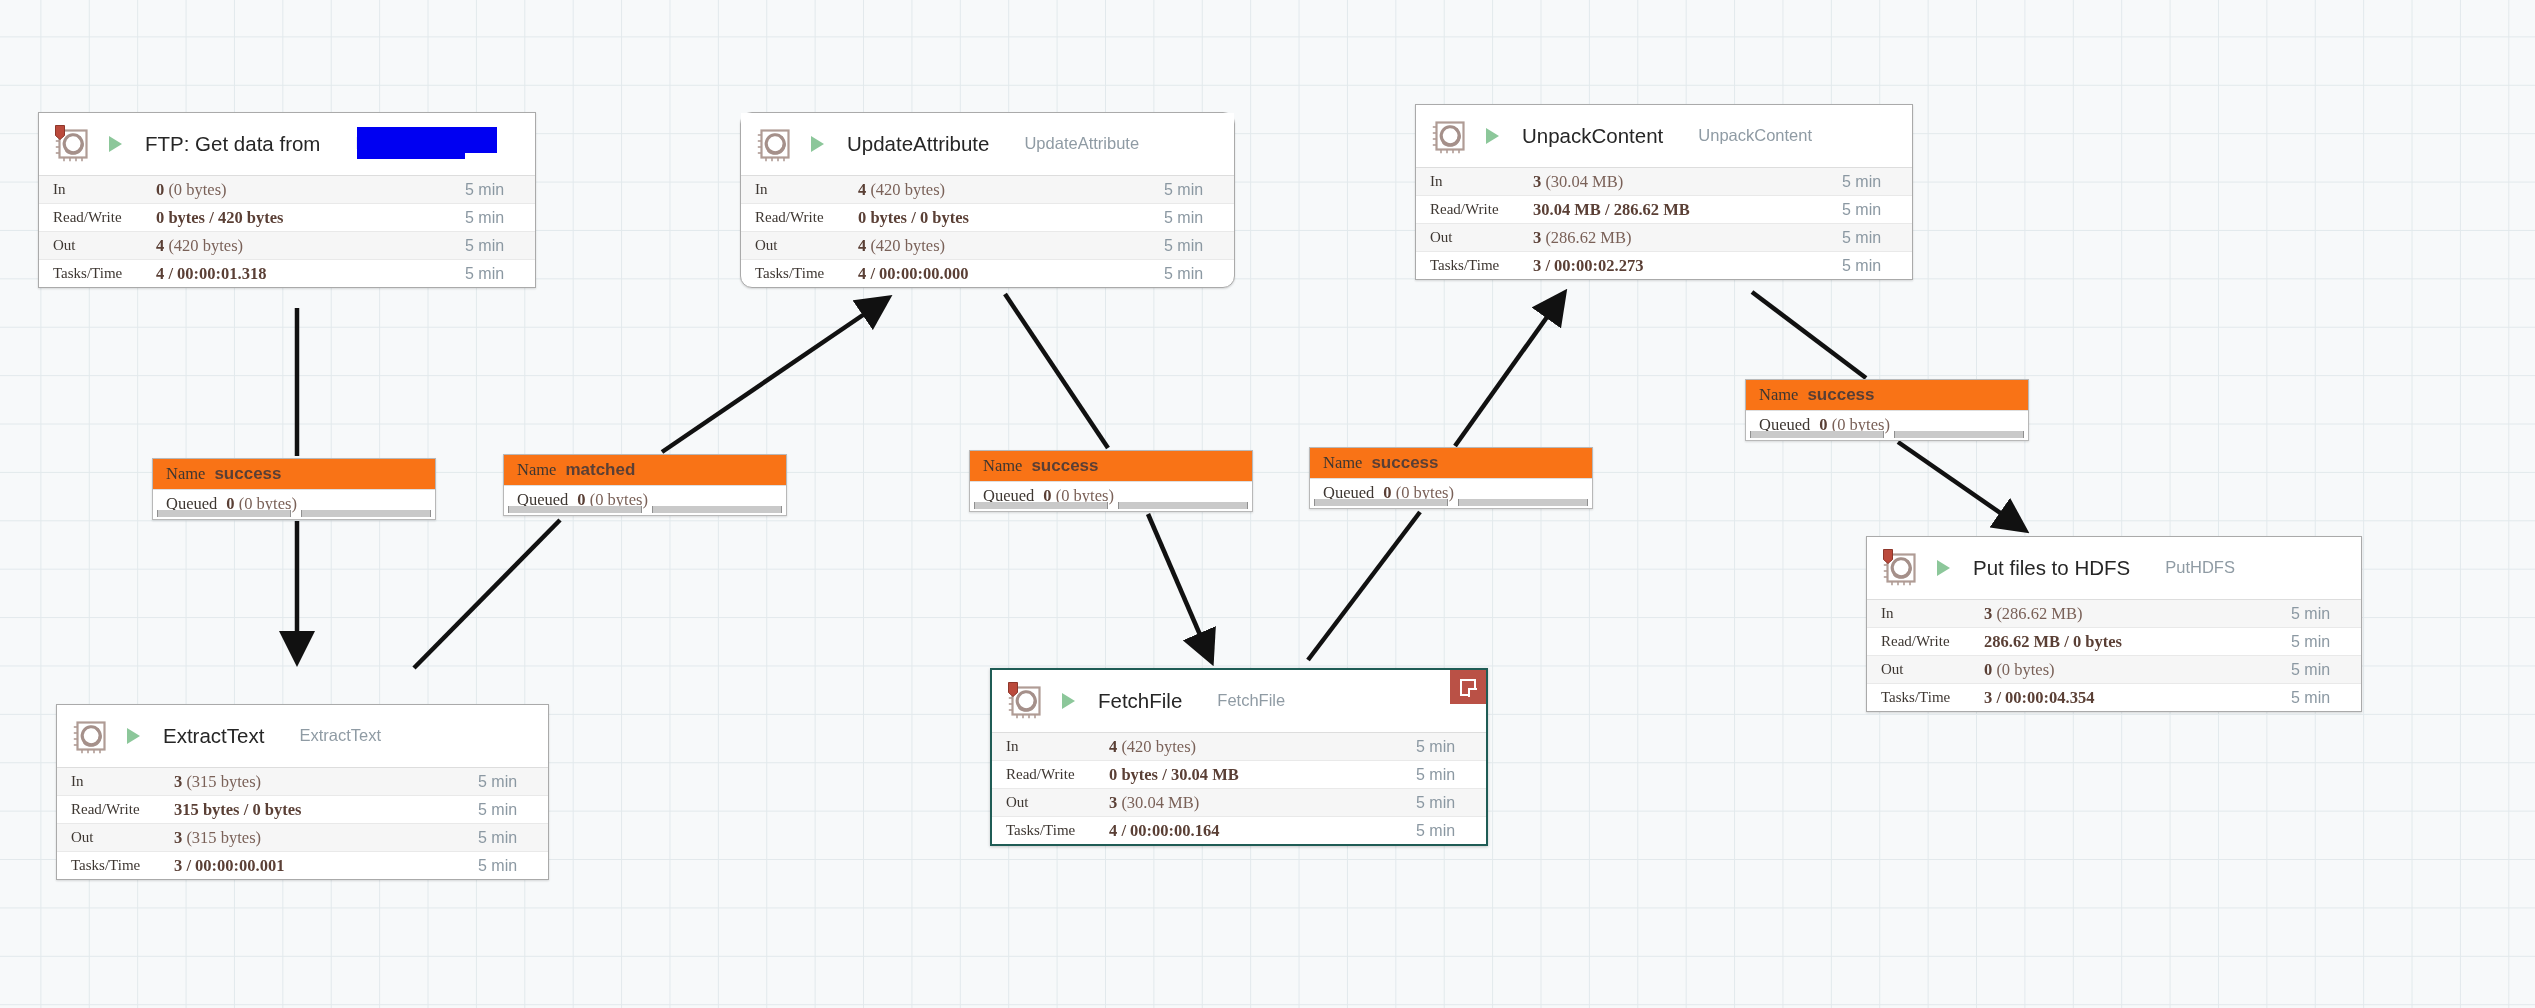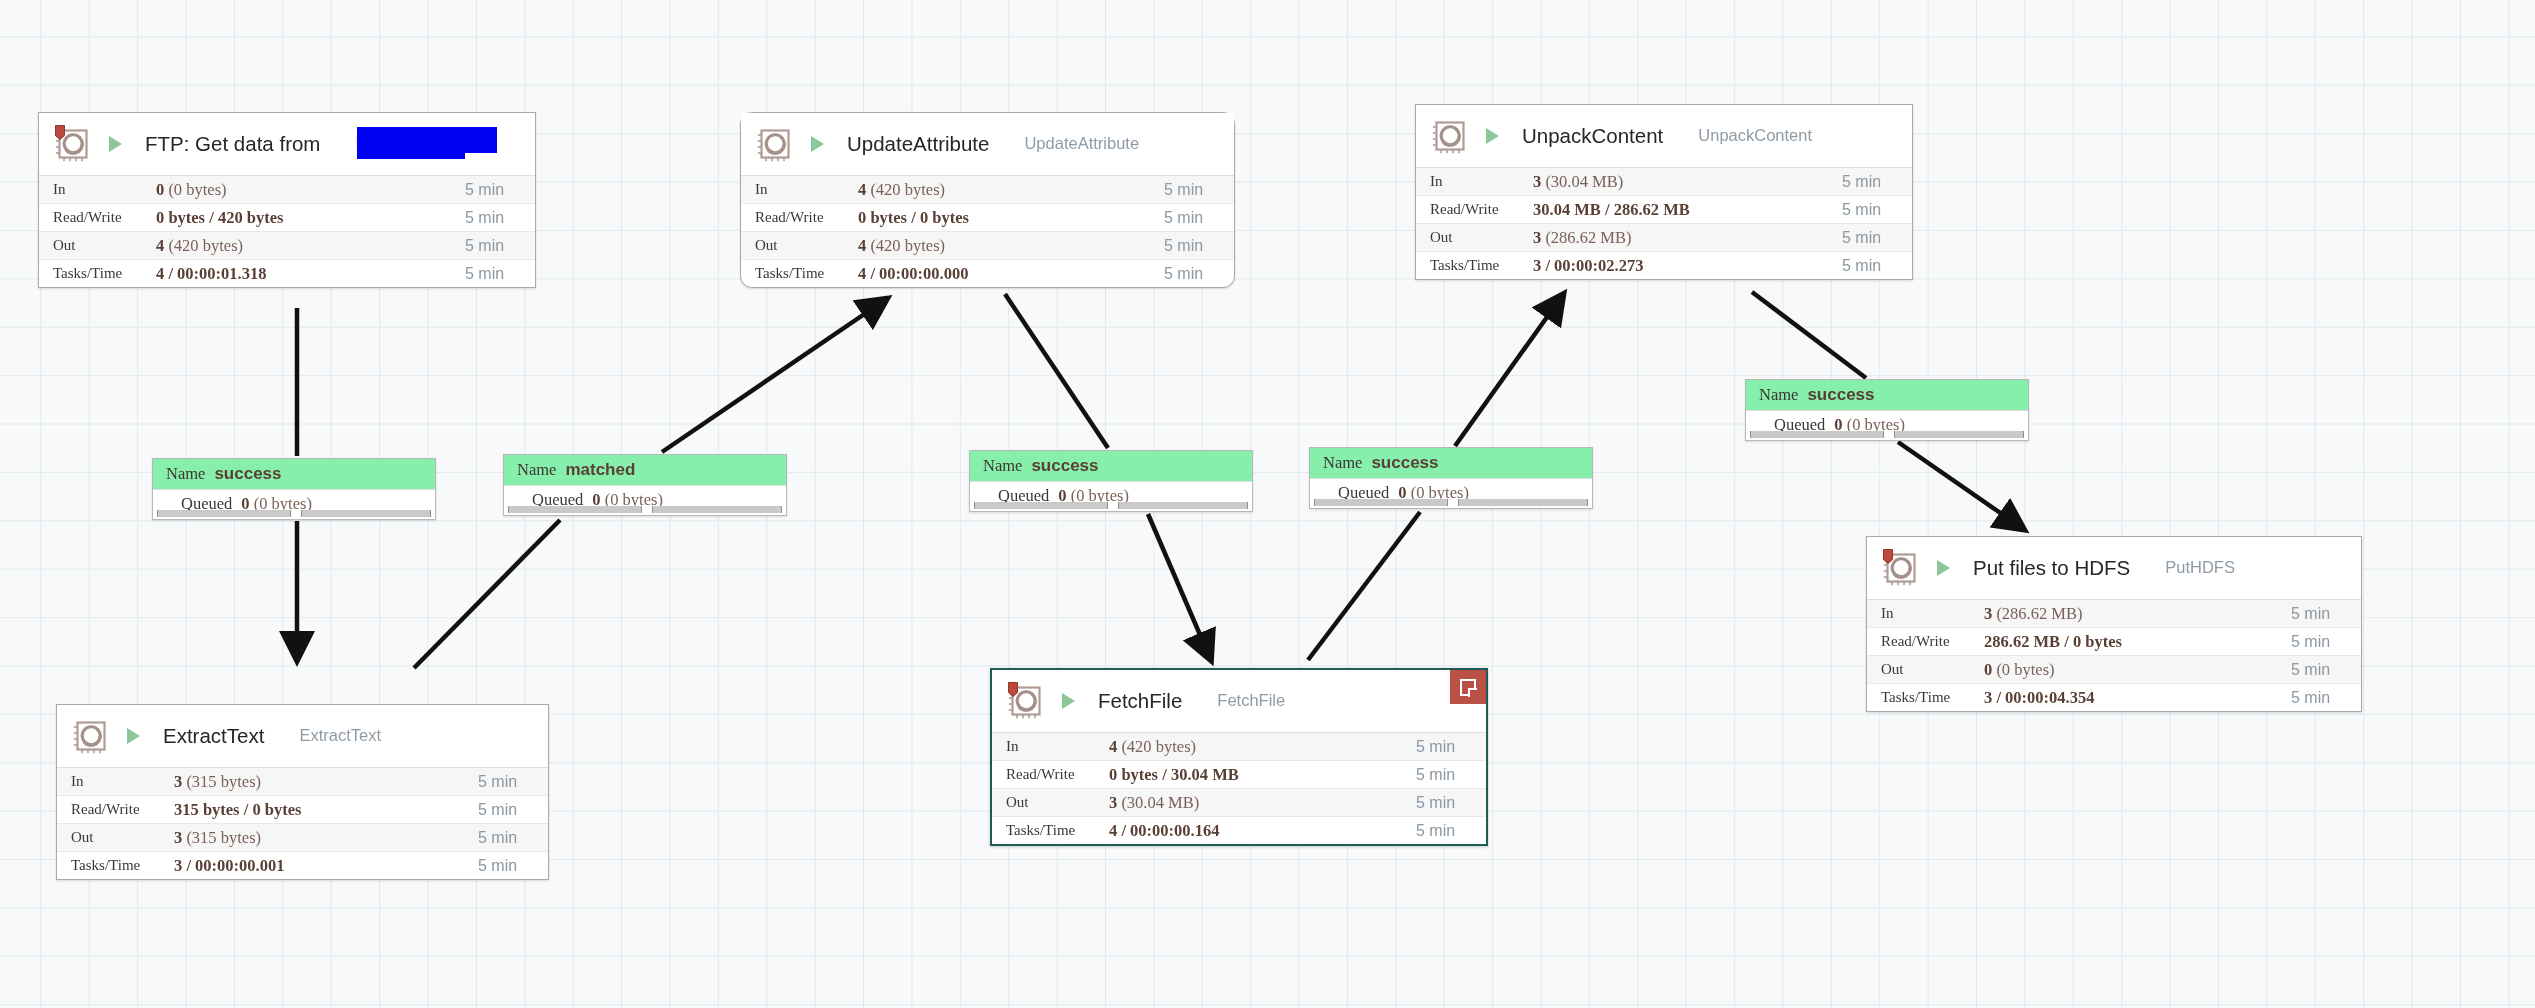--- a/index.html
+++ b/index.html
@@ -89,27 +89,27 @@
   .stime{flex:0 0 70px;text-align:left;color:#8b98a2;font-size:16px;
          font-family:"Liberation Sans", sans-serif;}
 
   
   .conn{
     position:absolute;background:#ffffff;border:1px solid #b8b8b8;
     box-shadow:0 1px 2px rgba(0,0,0,.13);box-sizing:border-box;
   }
   .conn-name{
     height:30px;display:flex;align-items:center;padding-left:13px;
-    background:#86efac;border-bottom:1px solid #dedede;
+    background:#f97316;border-bottom:1px solid #dedede;
     font-family:"Liberation Serif", serif;font-size:16.5px;color:#3d3631;
   }
   .conn-name b{margin-left:9px;color:#5a3f35;font-weight:bold;
     font-family:"Liberation Sans", sans-serif;font-size:17px;}
   .conn-q{
-    height:27px;display:flex;align-items:center;padding-left:28px;background:#ffffff;
+    height:27px;display:flex;align-items:center;padding-left:13px;background:#ffffff;
     font-family:"Liberation Serif", serif;font-size:16.5px;color:#3d3631;
   }
   .conn-q .qv{margin-left:9px;color:#7a6158;}
   .conn-q .qv b{color:#5a3f35;font-weight:bold;}
   .conn-bars{position:absolute;left:4px;right:4px;bottom:2px;height:7px;display:flex;}
   .bar{height:7px;background:#c9c9c9;border-left:1px solid #909090;border-right:1px solid #909090;}
   .bar.b1{flex:0 0 48%;}
   .bar.spacer{flex:0 0 4%;background:transparent;border:none;}
   .bar.b2{flex:1 1 auto;}
 </style>

